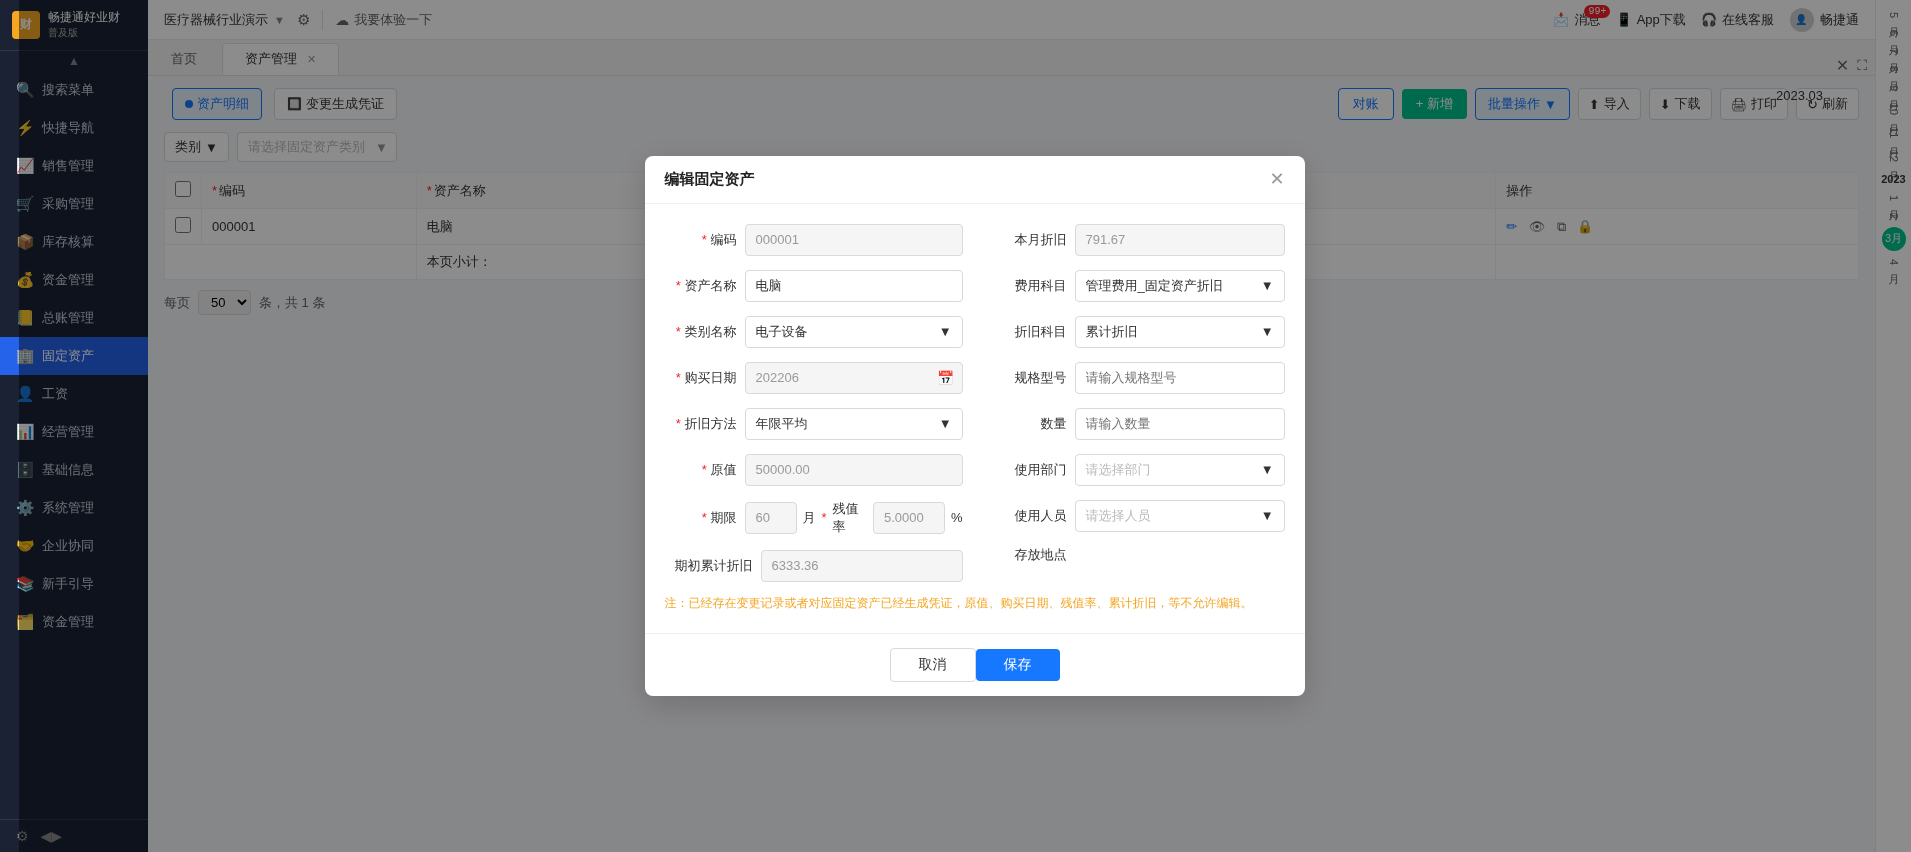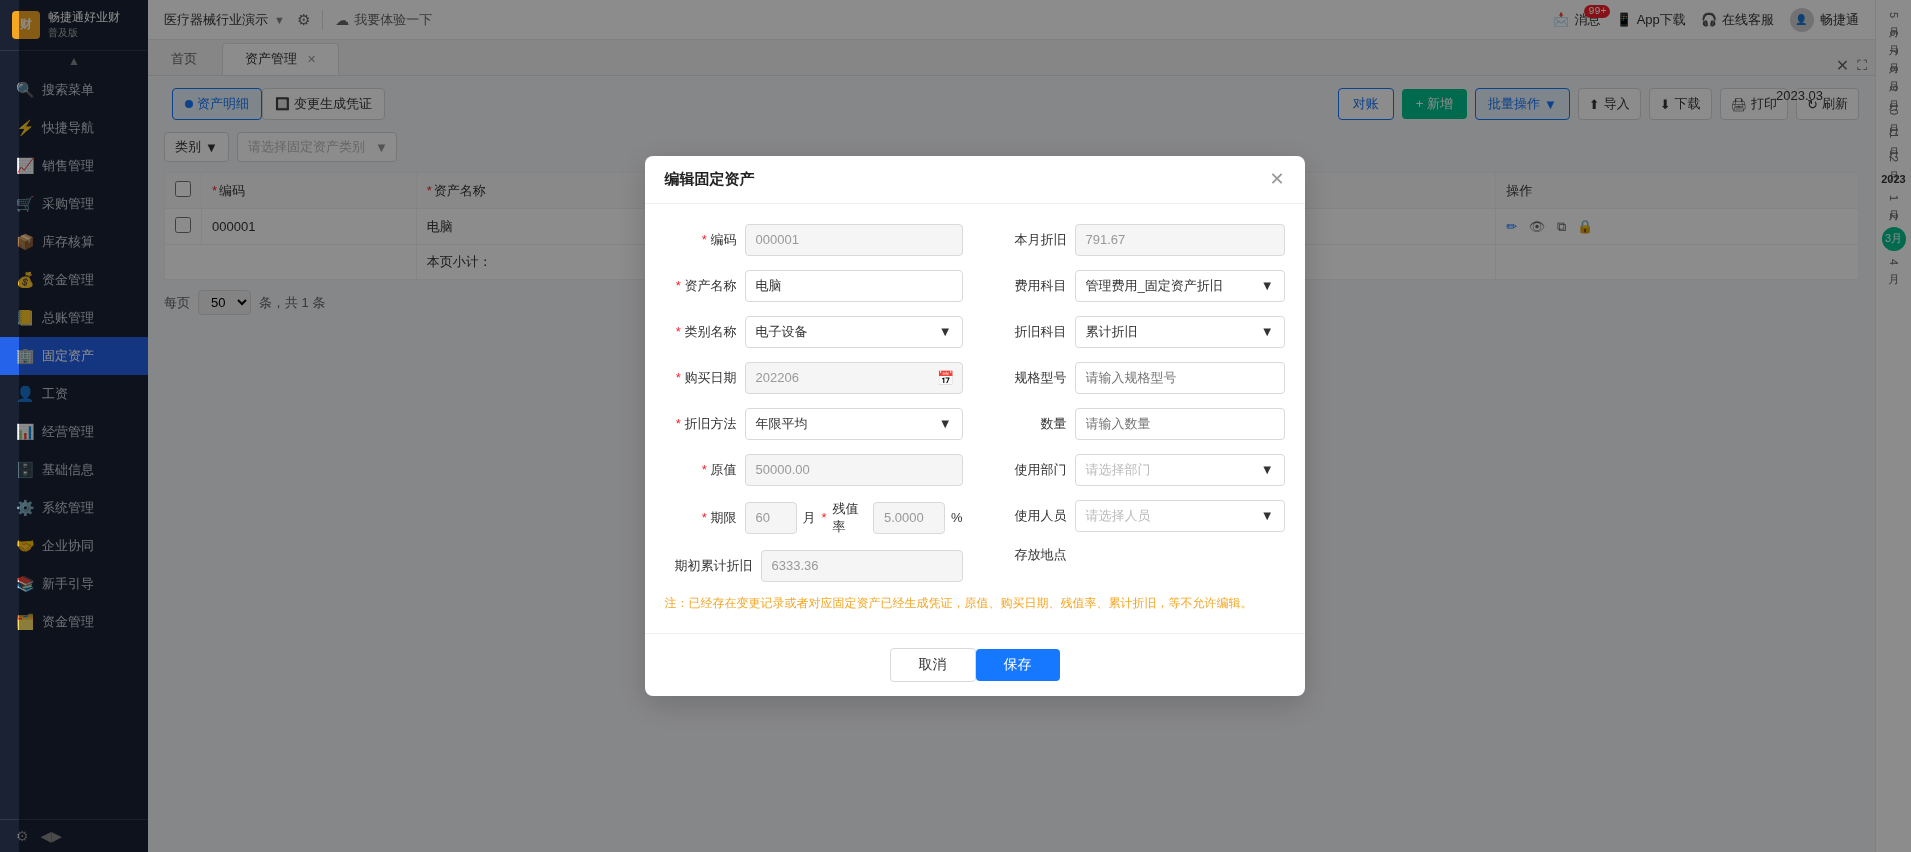--- a/index.html
+++ b/index.html
@@ -131,21 +131,21 @@
       overflow: auto;
       position: relative;
     }
     .content-inner {
       padding: 12px 16px;
       min-height: 100%;
     }
 
     
     .page-toolbar {
-      display: flex; align-items: flex-end; gap: 0;
+      display: flex; align-items: flex-end; gap: 12px;
       margin-bottom: 12px;
       padding-left: 8px;
     }
     .btn-tab {
       display: flex; align-items: center; gap: 4px;
       padding: 6px 12px;
       border: 1px solid #d9d9d9;
       border-radius: 4px;
       background: #fff;
       font-size: 13px;

